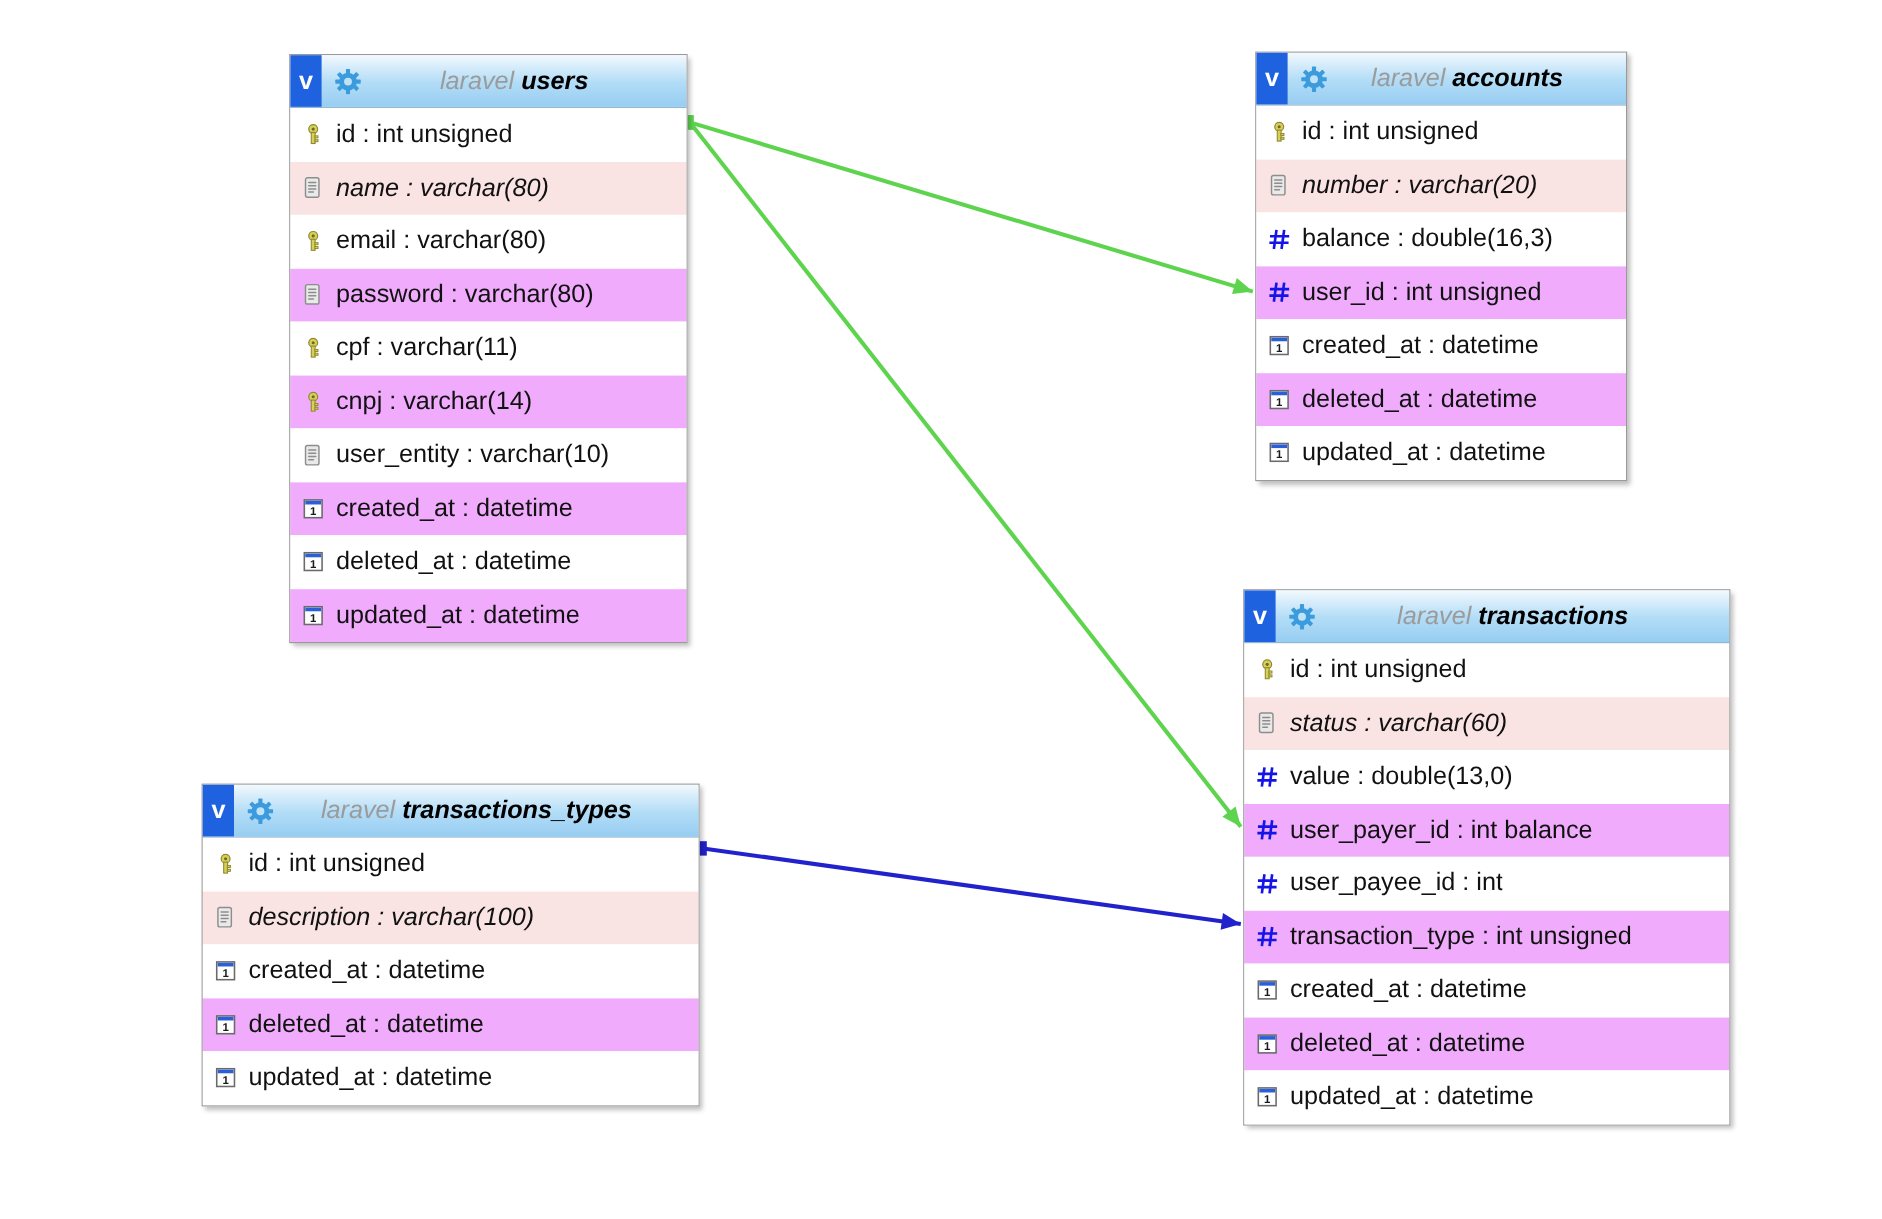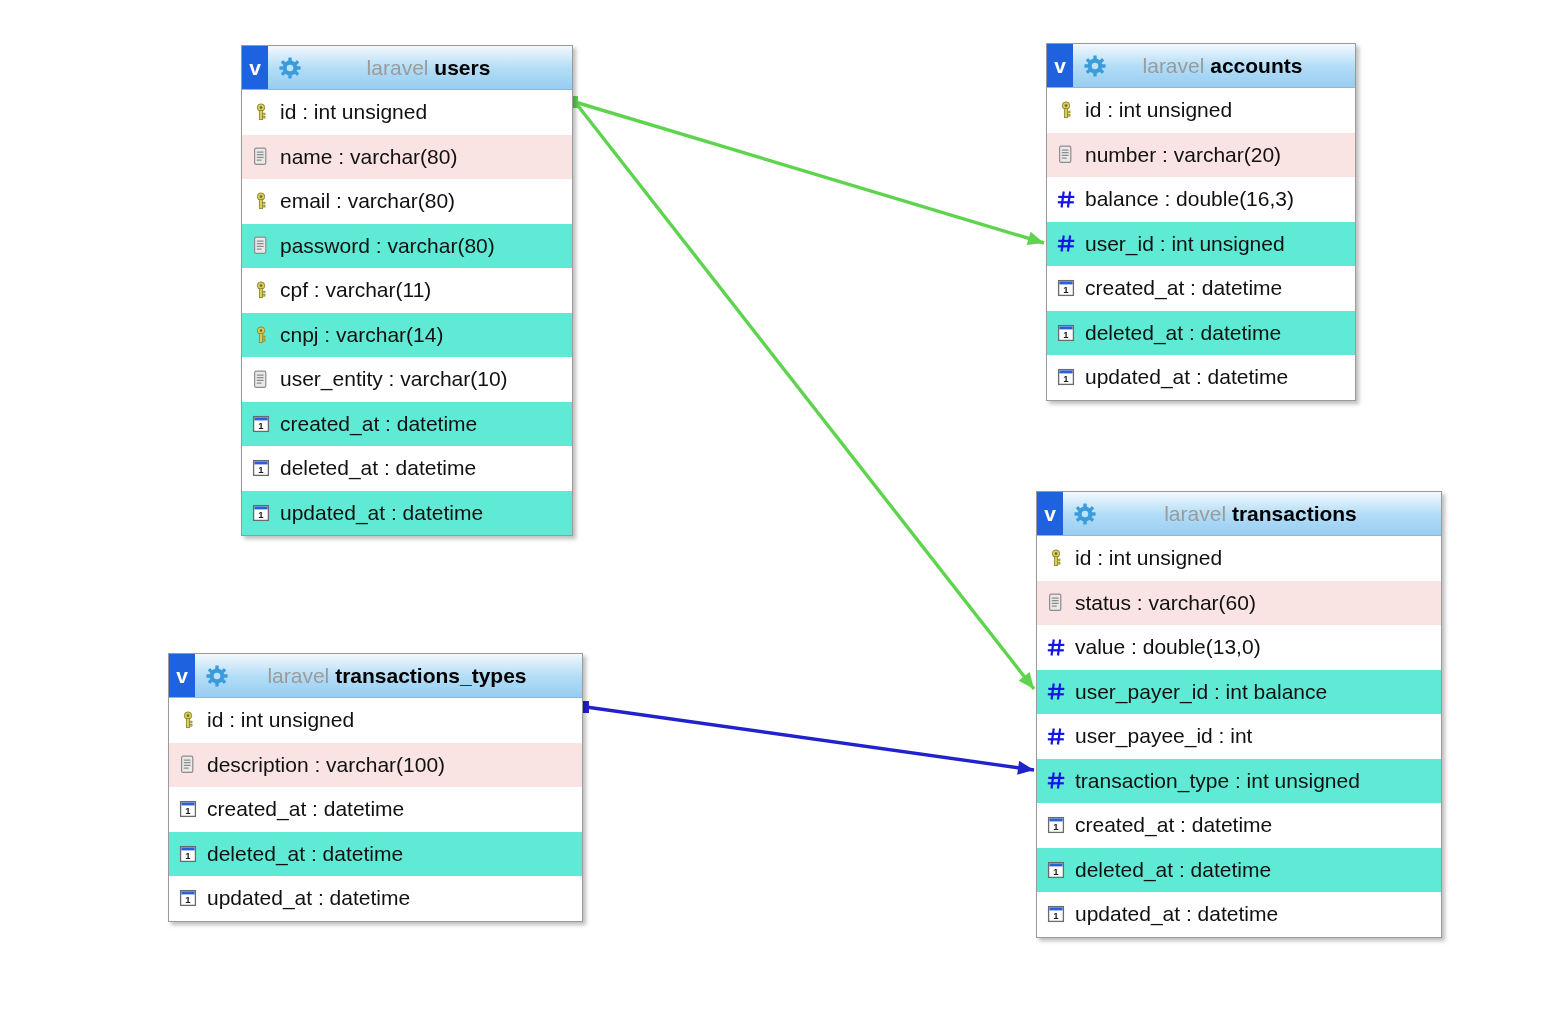--- a/index.html
+++ b/index.html
@@ -77,39 +77,40 @@
     display: flex;
     align-items: center;
   }
 
   .header-title {
     flex: 1 1 auto;
     text-align: center;
     font-size: 21px;
     white-space: nowrap;
     padding-right: 6px;
+    font-style: italic;
   }
   .schema-name { color: #9b9b9b; font-weight: normal; }
   .table-name  { color: #000000; font-weight: bold; }
 
   
   .col-row {
     height: 44.5px;
     display: flex;
     align-items: center;
     font-size: 21px;
     color: #111111;
     padding-left: 8px;
     box-sizing: border-box;
     white-space: nowrap;
     overflow: hidden;
   }
   .col-row.bg-white { background: #ffffff; }
-  .col-row.bg-gray  { background: #5eead4; }
-  .col-row.bg-pink  { background: #fae3e3; }
+  .col-row.bg-gray  { background: #f0abfc; }
+  .col-row.bg-pink  { background: #fae3e3; font-style: italic; }
 
   .col-icon {
     flex: 0 0 auto;
     width: 22px;
     height: 22px;
     margin-right: 8px;
     display: flex;
     align-items: center;
     justify-content: center;
   }

